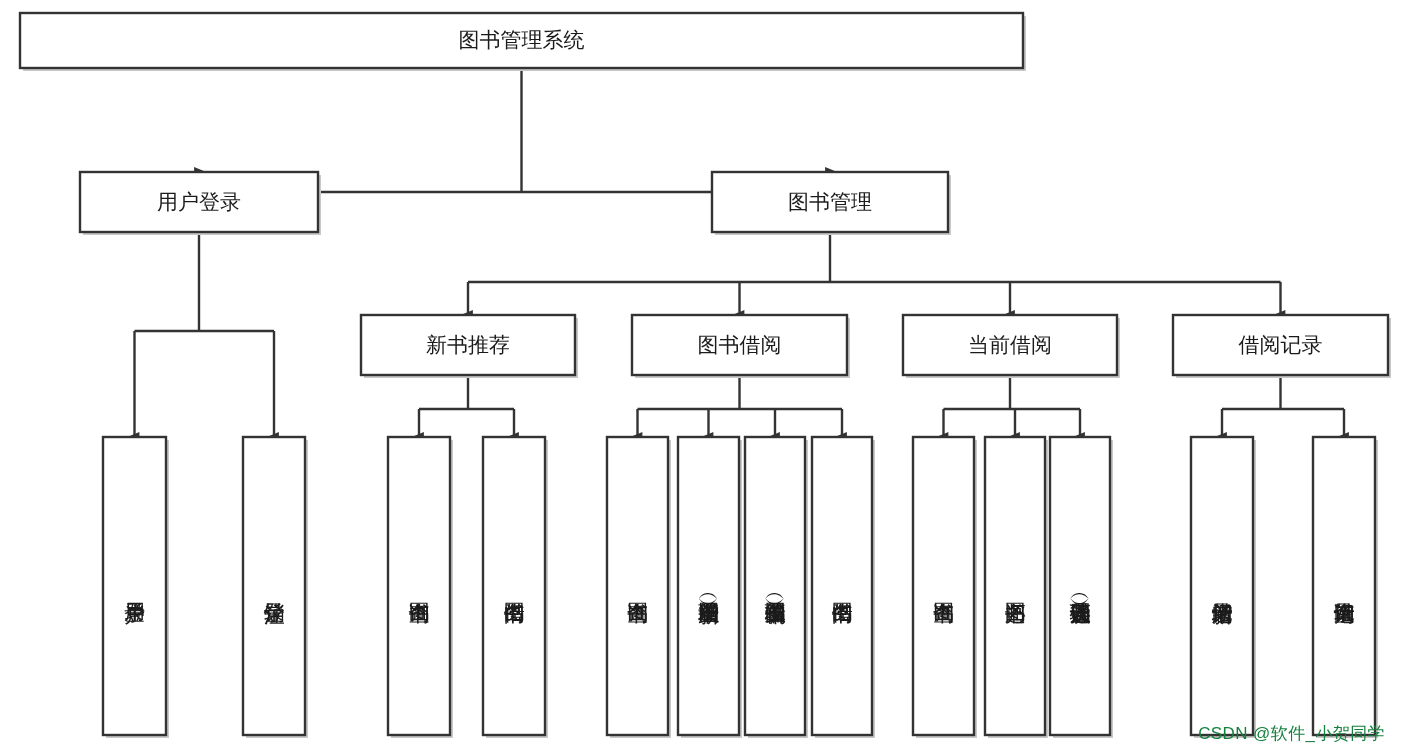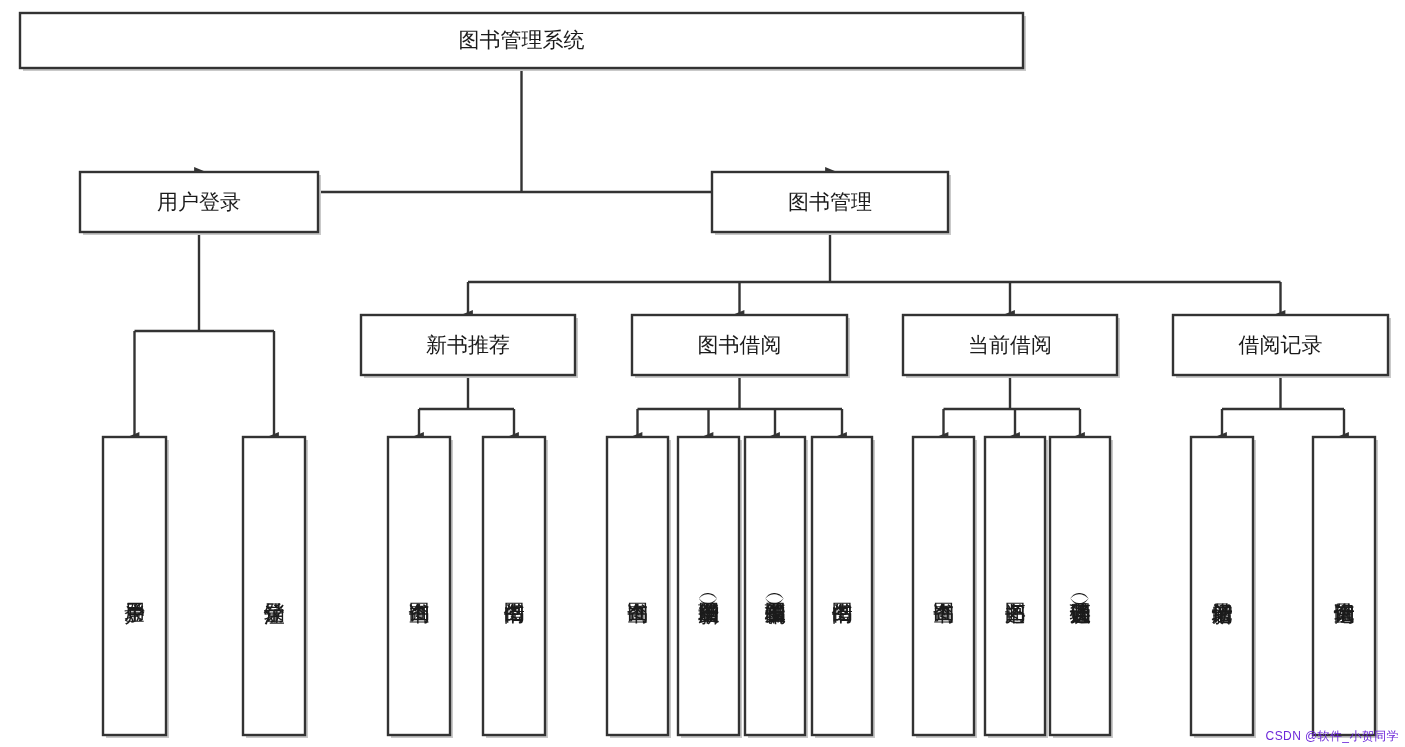--- a/index.html
+++ b/index.html
@@ -59,25 +59,25 @@
   }
   .leaf-label-wrap {
     position: absolute;
     display: flex;
     align-items: center;
     justify-content: center;
     pointer-events: none;
   }
   .watermark {
     position: absolute;
-    right: 6px;
+    right: 20px;
     bottom: 2px;
     font-family: "Liberation Sans", "DejaVu Sans", sans-serif;
-    font-size: 12px;
-    color: #6d28d9;
+    font-size: 17px;
+    color: #15803d;
     letter-spacing: 0.4px;
     white-space: nowrap;
   }
 </style>
 </head>
 <body>
 
 <div id="diagram-root">
 
   <svg class="flow" viewBox="0 0 1405 747">

